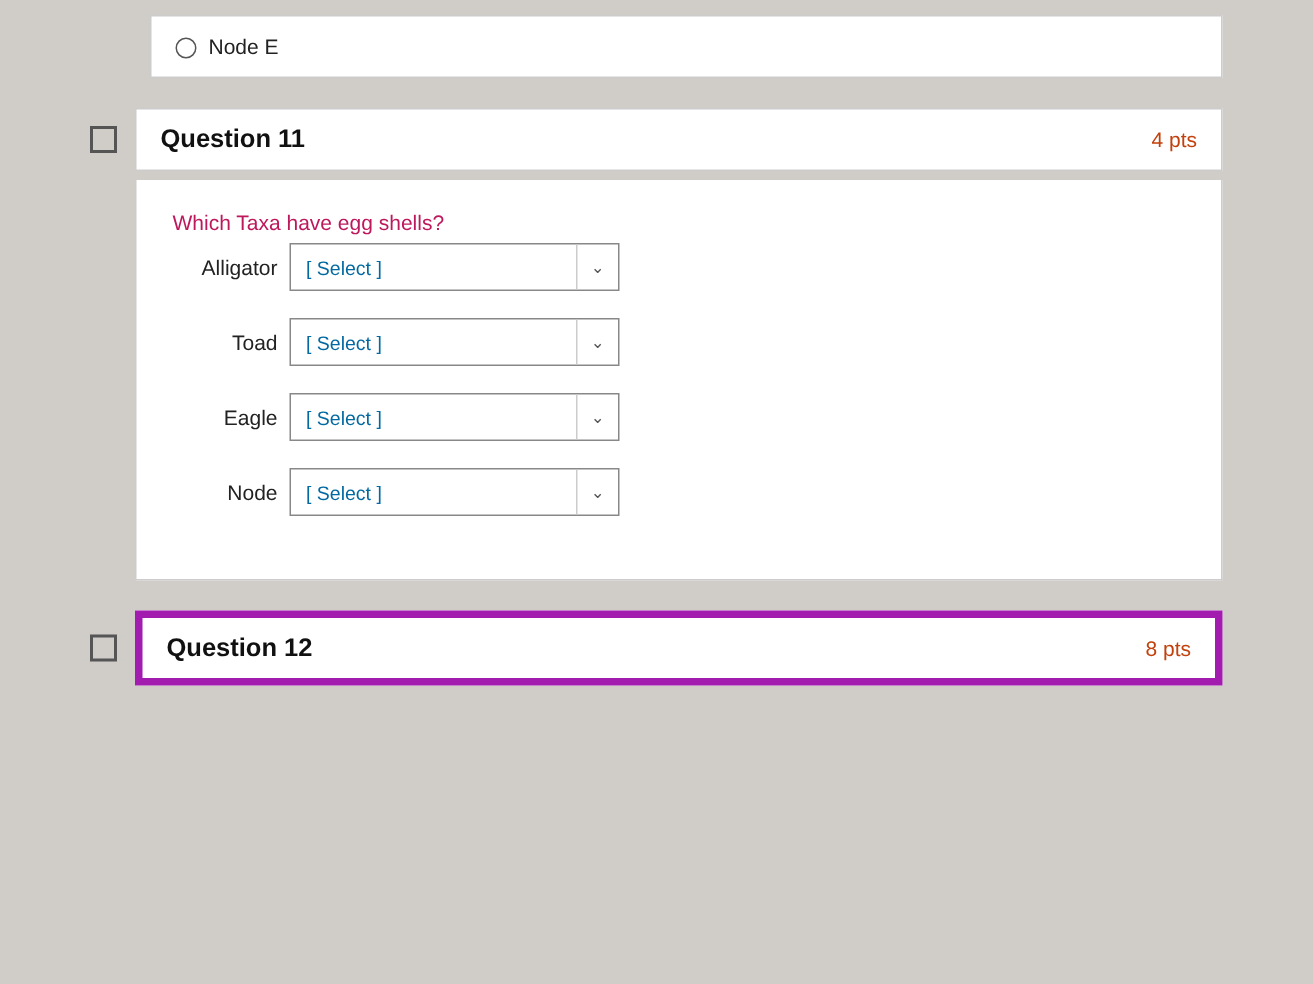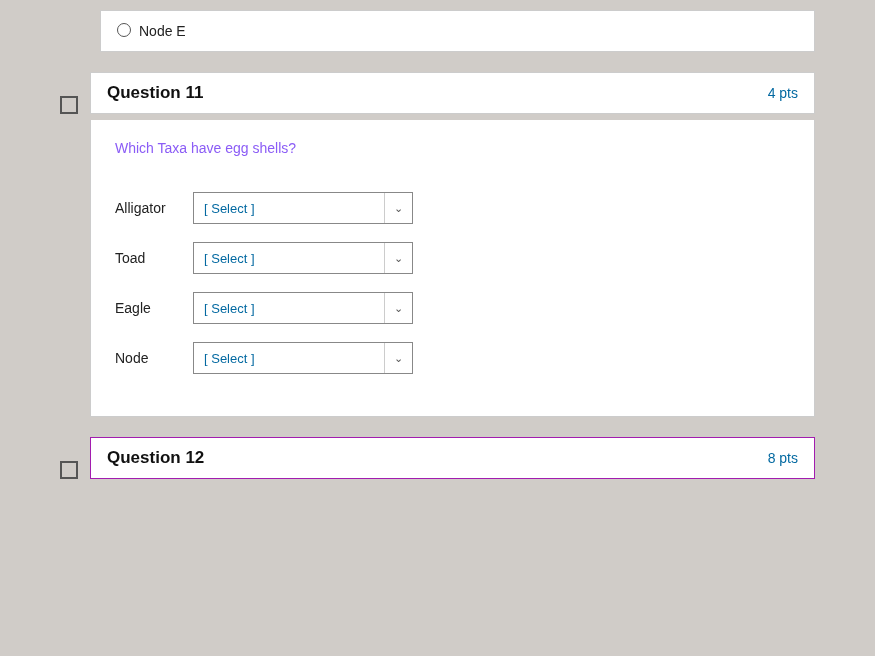--- a/index.html
+++ b/index.html
@@ -20,42 +20,42 @@
     
     .node-e-section {
       background: #fff;
       border: 1px solid #ccc;
       padding: 12px 16px;
       margin-bottom: 20px;
       margin-left: 40px;
     }
     .node-e-option {
       display: flex;
-      align-items: flex-start;
+      align-items: flex-end;
       gap: 8px;
       font-size: 14px;
       color: #222;
     }
     .radio-circle {
       width: 14px;
       height: 14px;
       border-radius: 50%;
       border: 1.5px solid #555;
       display: inline-block;
       flex-shrink: 0;
     }
 
     
     .question-block {
       margin-left: 0;
       margin-bottom: 20px;
     }
     .question-header {
       display: flex;
-      align-items: flex-end;
+      align-items: center;
       gap: 12px;
       margin-bottom: 6px;
     }
     .question-checkbox {
       width: 18px;
       height: 18px;
       border: 2px solid #555;
       display: inline-block;
       flex-shrink: 0;
     }
@@ -68,44 +68,44 @@
       justify-content: space-between;
       align-items: center;
     }
     .question-title {
       font-size: 17px;
       font-weight: bold;
       color: #111;
     }
     .question-pts {
       font-size: 14px;
-      color: #0369a1;
+      color: #c2410c;
     }
     .question-body {
       margin-left: 30px;
       background: #fff;
       border: 1px solid #ccc;
       border-top: none;
       padding: 20px 24px 24px 24px;
     }
     .question-prompt {
       font-size: 14px;
-      color: #8b5cf6;
-      margin-bottom: 36px;
+      color: #be185d;
+      margin-bottom: 6px;
     }
     .taxa-row {
       display: flex;
       align-items: center;
       margin-bottom: 18px;
     }
     .taxa-label {
       font-size: 14px;
       color: #222;
       width: 70px;
-      text-align: left;
+      text-align: right;
       margin-right: 8px;
       flex-shrink: 0;
     }
     .taxa-select {
       display: flex;
       align-items: center;
       border: 1.5px solid #888;
       background: #fff;
       width: 220px;
       height: 32px;
@@ -129,21 +129,21 @@
       border-left: 1px solid #ccc;
     }
 
     
     .question-footer-block {
       margin-left: 0;
     }
     .question-footer-bar {
       flex: 1;
       background: #fff;
-      border: 1px solid #a21caf;
+      border: 5px solid #a21caf;
       padding: 10px 16px;
       display: flex;
       justify-content: space-between;
       align-items: center;
     }
   </style>
 </head>
 <body>
 
 <div class="page-wrapper">

